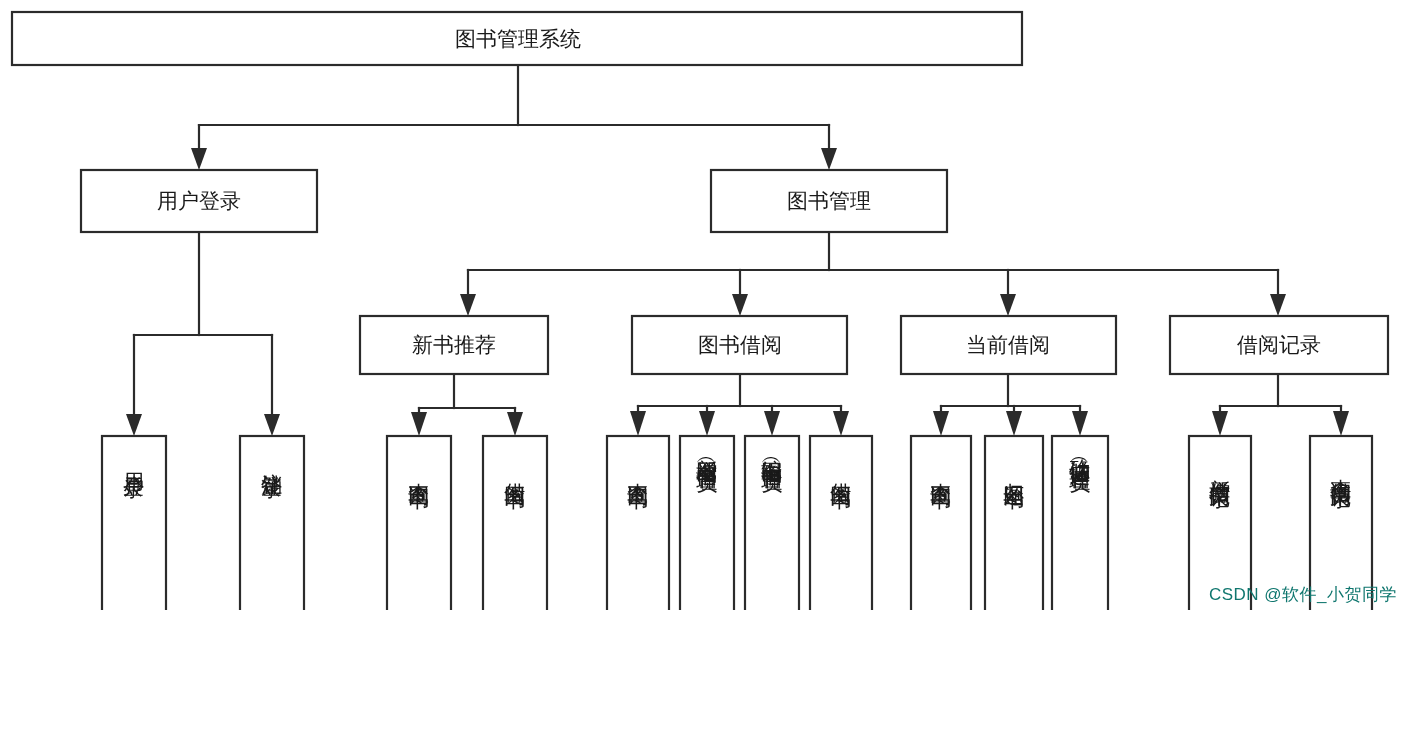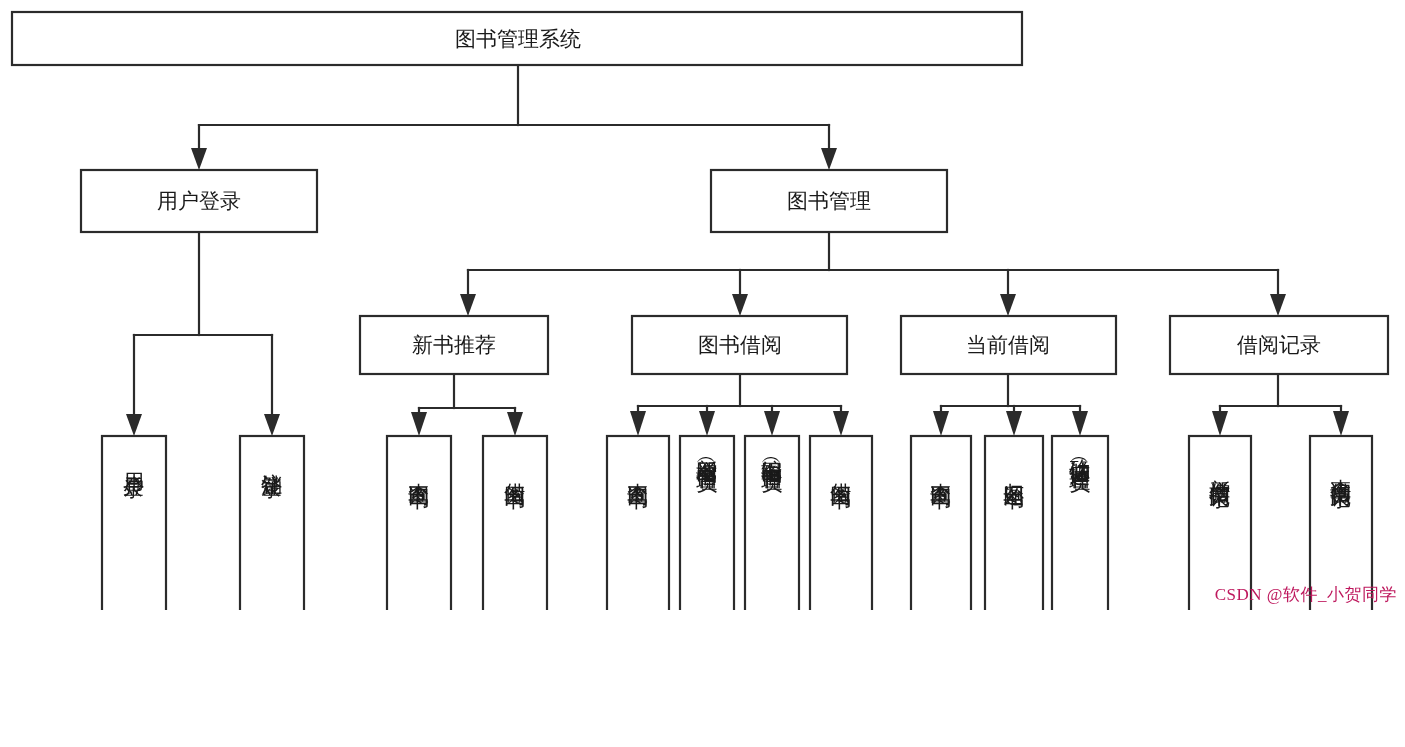--- a/index.html
+++ b/index.html
@@ -65,22 +65,22 @@
     position: absolute;
     display: flex;
     justify-content: center;
     pointer-events: none;
   }
   #watermark {
     position: absolute;
     right: 8px;
     bottom: 4px;
     font-size: 17px;
-    color: #be185d;
-    font-family: Liberation Serif, serif;
+    color: #0f766e;
+    font-family: Liberation Sans, sans-serif;
     letter-spacing: 0.5px;
     white-space: nowrap;
     user-select: none;
   }
 </style>
 </head>
 <body>
 
 <div id="canvas">
 

